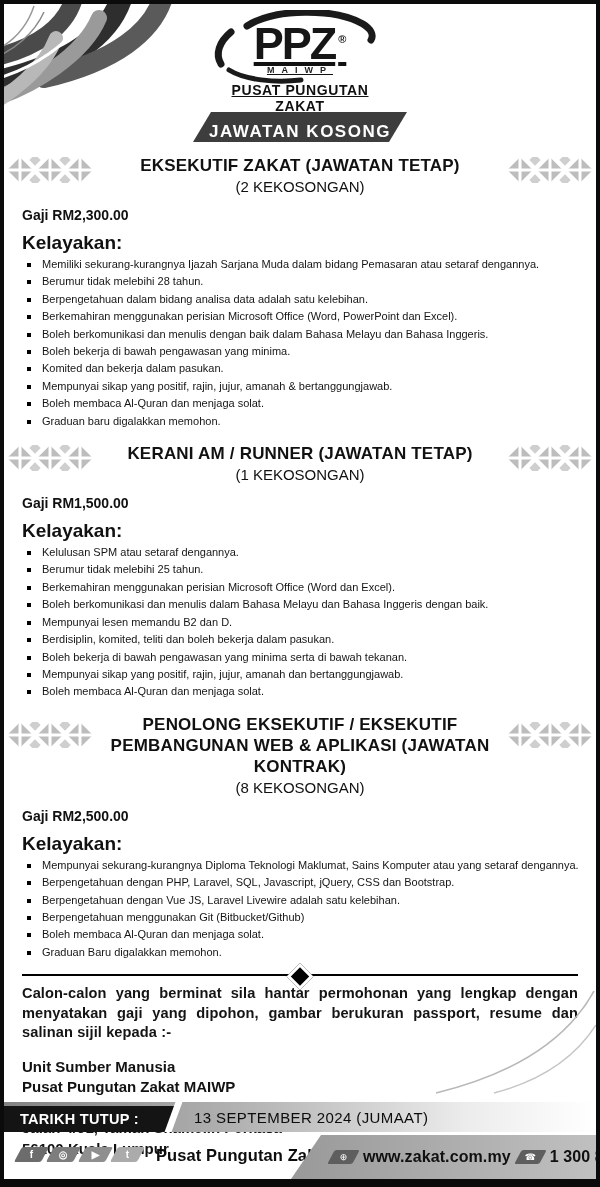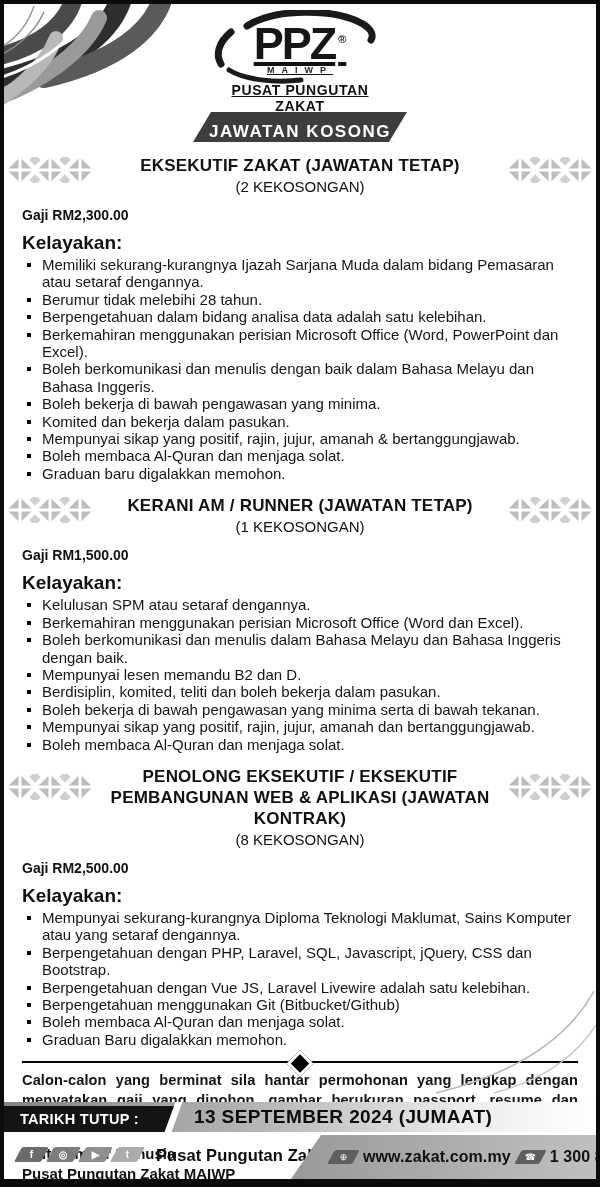--- a/index.html
+++ b/index.html
@@ -29,21 +29,21 @@
   .sec-head{position:relative; margin-top:13px;}
   .ornament{position:absolute; top:2px;}
   .ornament.left{left:-14px;}
   .ornament.right{right:-14px;}
   .sec-title{text-align:center; font-size:17px; font-weight:bold; line-height:21px; letter-spacing:.2px; max-width:430px; margin:0 auto;}
   .sec-vac{text-align:center; font-size:15px; line-height:19px; margin-top:1px;}
   .salary{font-size:14px; font-weight:bold; margin:11px 0 0 2px;}
   .qual{font-size:19px; font-weight:bold; margin:9px 0 2px 2px;}
   ul.reqs{list-style:none; margin:0; padding:0;}
   ul.reqs li{
-    position:relative; font-size:15px; line-height:17.4px; padding-left:22px; color:#151515;
+    position:relative; font-size:11px; line-height:17.4px; padding-left:22px; color:#151515;
   }
   ul.reqs li::before{
     content:""; position:absolute; left:7px; top:7px; width:4px; height:4px; background:#000;
   }
   
   .divider{position:relative; margin:13px 2px 0; border-top:2px solid #000; height:0;}
   .divider .diamond{
     position:absolute; left:50%; top:-9px; width:13px; height:13px; background:#000;
     transform:translateX(-50%) rotate(45deg); border:3px solid #fff; box-sizing:content-box;
   }
@@ -51,21 +51,21 @@
   .apply-intro{
     font-size:14.6px; font-weight:bold; line-height:19.5px; text-align:justify;
     margin:8px 2px 0; color:#141414; letter-spacing:.1px;
   }
   .address{margin:14px 2px 0; font-weight:bold; font-size:15px; line-height:20.5px; color:#121212;}
   
   .deadline{position:absolute; left:0; right:0; bottom:47px; height:30px; display:flex;}
   .deadline-date{
     position:absolute; inset:0; display:flex; align-items:center; padding-left:190px;
     background:linear-gradient(90deg,#828282 0%, #b9b9b9 45%, #ececec 78%, #fff 100%);
-    font-weight:bold; font-size:19px; letter-spacing:.4px; color:#0c0c0c;
+    font-weight:normal; font-size:15px; letter-spacing:.4px; color:#0c0c0c;
   }
   .deadline-label{
     position:absolute; left:0; top:4px; bottom:0; width:176px; background:#141414; color:#fff;
     display:flex; align-items:center; padding-left:16px; box-sizing:border-box;
     font-weight:bold; font-size:14.5px; letter-spacing:.3px;
     clip-path:polygon(0 0, 100% 0, calc(100% - 13px) 100%, 0 100%);
   }
   .deadline-slash{position:absolute; left:166px; top:0; bottom:0; width:7px; background:#fff; transform:skewX(-20deg);}
   
   .footer-bar{position:absolute; left:0; right:0; bottom:0; height:44px;}
@@ -235,20 +235,21 @@
       <div class="sec-title">
         <div>KERANI AM / RUNNER (JAWATAN TETAP)</div>
         <div></div>
       </div>
       <div class="sec-vac">(1 KEKOSONGAN)</div>
     </div>
     <div class="salary">Gaji RM1,500.00</div>
     <div class="qual">Kelayakan:</div>
     <ul class="reqs">
       <li>Kelulusan SPM atau setaraf dengannya.</li>
+      <li>Berumur tidak melebihi 25 tahun.</li>
       <li>Berkemahiran menggunakan perisian Microsoft Office (Word dan Excel).</li>
       <li>Boleh berkomunikasi dan menulis dalam Bahasa Melayu dan Bahasa Inggeris dengan baik.</li>
       <li>Mempunyai lesen memandu B2 dan D.</li>
       <li>Berdisiplin, komited, teliti dan boleh bekerja dalam pasukan.</li>
       <li>Boleh bekerja di bawah pengawasan yang minima serta di bawah tekanan.</li>
       <li>Mempunyai sikap yang positif, rajin, jujur, amanah dan bertanggungjawab.</li>
       <li>Boleh membaca Al-Quran dan menjaga solat.</li>
     </ul>
 
     <div class="sec-head">

